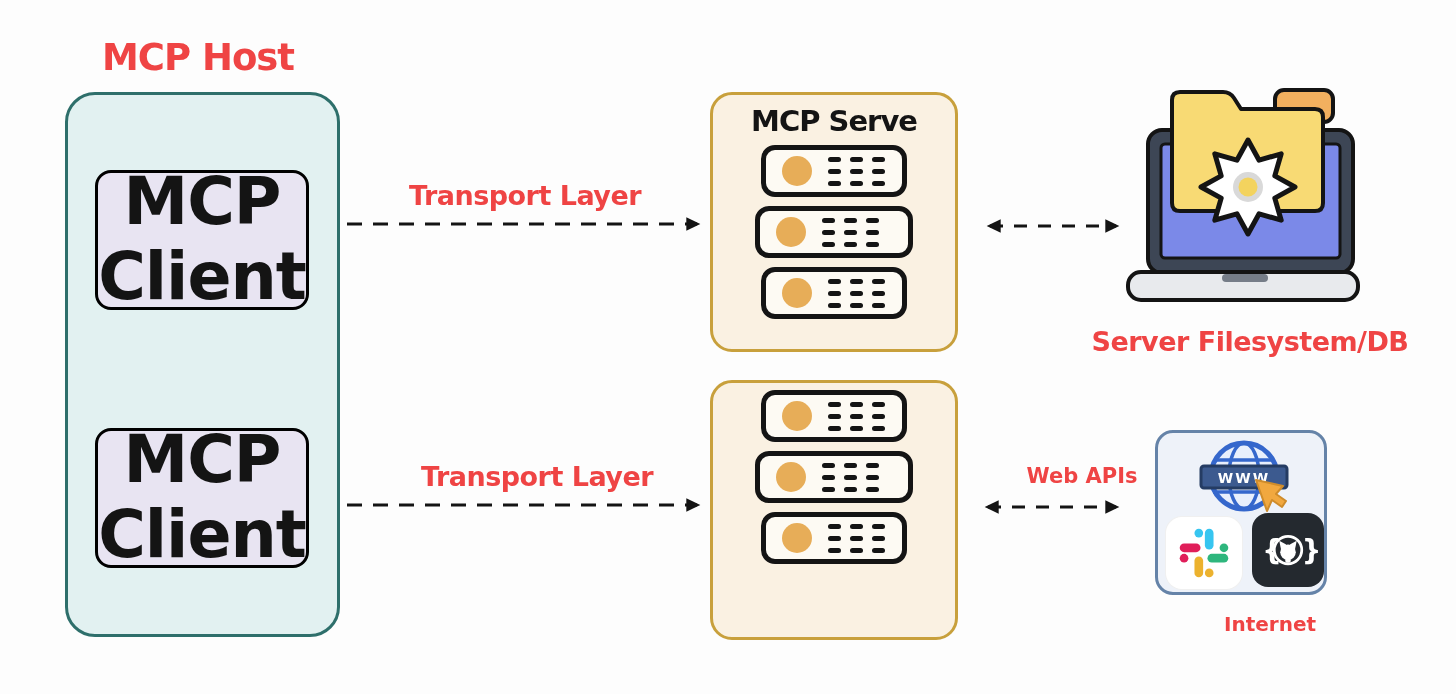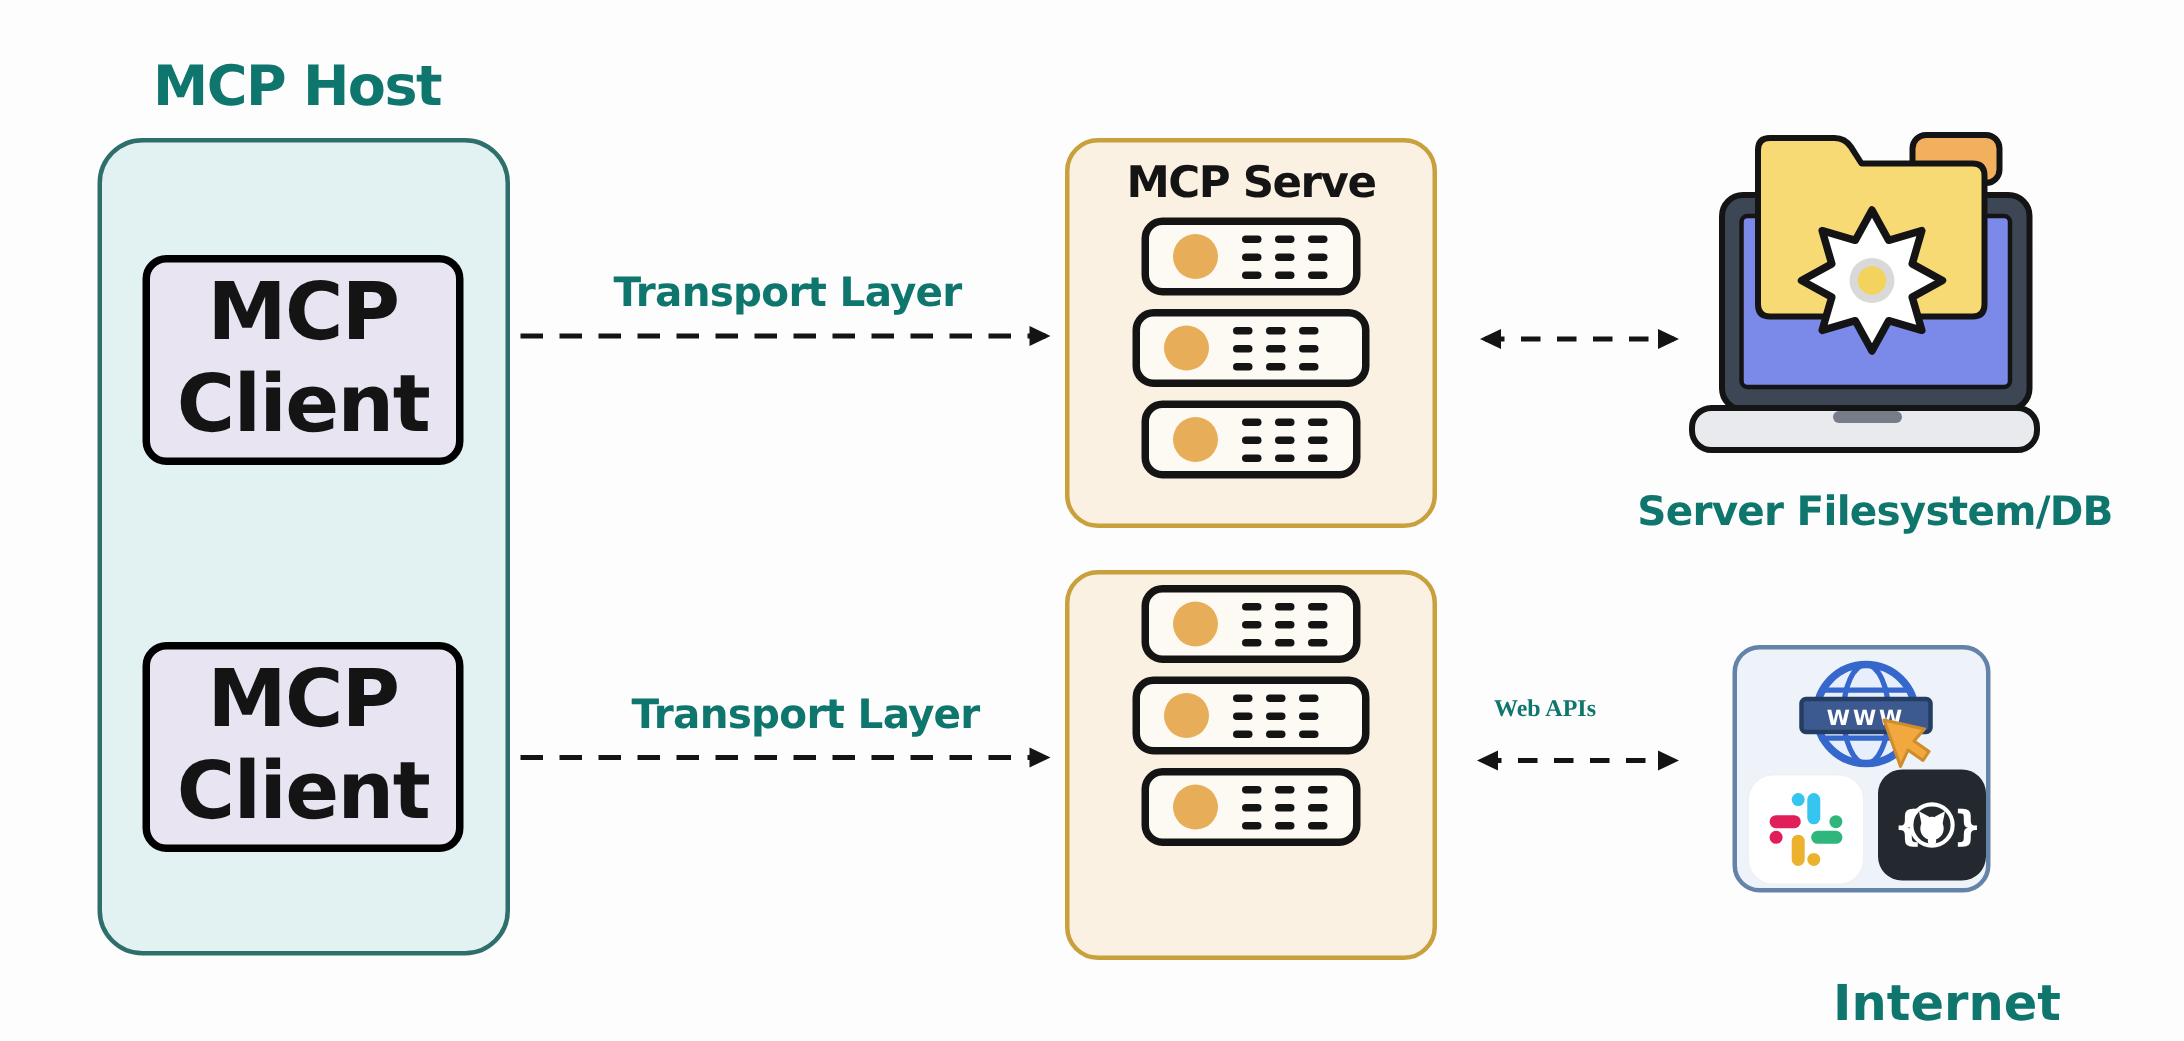--- a/index.html
+++ b/index.html
@@ -3,54 +3,54 @@
 <meta charset="utf-8">
 <style>
   html,body{margin:0;padding:0;background:#fdfdfd;}
   .canvas{
     position:relative;width:1456px;height:694px;overflow:hidden;
     background:#fdfdfd;
     font-family:"DejaVu Sans","Liberation Sans",sans-serif;
     color:#141414;
   }
   .abs{position:absolute;}
-  .lbl{font-weight:bold;color:#0f766e;text-align:center;}
+  .lbl{font-weight:bold;color:#ef4444;text-align:center;}
 
   
   .host-title{left:98px;top:36px;width:200px;font-size:37px;font-weight:bold;letter-spacing:-1px;}
   .host-box{left:65px;top:92px;width:275px;height:545px;background:#e2f1f1;border:3px solid #2e6f6b;border-radius:30px;box-sizing:border-box;}
-  .client-box{left:95px;width:214px;height:140px;background:#e8e4f2;border:5px solid #000000;border-radius:16px;box-sizing:border-box;
+  .client-box{left:95px;width:214px;height:140px;background:#e8e4f2;border:3px solid #000000;border-radius:16px;box-sizing:border-box;
     display:flex;align-items:center;justify-content:center;text-align:center;
-    font-size:53px;font-weight:bold;line-height:1.15;letter-spacing:-1px;}
+    font-size:65px;font-weight:bold;line-height:1.15;letter-spacing:-1px;}
   .client-1{top:170px;}
   .client-2{top:428px;}
 
   
   .server-box{left:710px;width:248px;height:260px;background:#faf1e2;border:3px solid #c8a03c;border-radius:22px;box-sizing:border-box;
     display:flex;flex-direction:column;align-items:center;}
   .server-1{top:92px;}
   .server-2{top:380px;}
   .server-label{font-size:29px;font-weight:bold;margin-top:9px;letter-spacing:-1px;}
   .rack{display:flex;flex-direction:column;align-items:center;gap:9px;margin-top:7px;}
   .rack-unit{width:146px;height:52px;background:#fdfaf3;border:5px solid #141414;border-radius:14px;box-sizing:border-box;
     display:flex;align-items:center;padding-left:16px;gap:16px;}
   .rack-unit.wide{width:158px;}
   .rack-led{width:30px;height:30px;border-radius:50%;background:#e7ad58;flex:0 0 auto;}
   .rack-dots{display:grid;grid-template-columns:repeat(3,13px);grid-auto-rows:5px;column-gap:9px;row-gap:7px;}
   .rack-dots i{display:block;width:13px;height:5px;background:#141414;border-radius:2.5px;}
 
   
   .conn-lbl-top{left:380px;top:180px;width:290px;font-size:27px;letter-spacing:-0.5px;}
   .conn-lbl-bottom{left:392px;top:461px;width:290px;font-size:27px;letter-spacing:-0.5px;}
-  .conn-lbl-web{left:960px;top:464px;width:140px;font-size:16px;font-family:Liberation Serif, serif;}
+  .conn-lbl-web{left:1012px;top:464px;width:140px;font-size:21px;}
 
   
   .fs-label{left:1090px;top:326px;width:320px;font-size:27px;letter-spacing:-0.5px;}
   .inet-box{left:1155px;top:430px;width:172px;height:165px;background:#eef2f9;border:3px solid #6583a8;border-radius:18px;box-sizing:border-box;}
-  .inet-label{left:1208px;top:612px;width:180px;font-size:33px;margin-top:37px;}
+  .inet-label{left:1180px;top:612px;width:180px;font-size:20px;}
   .tile{position:absolute;border-radius:16px;}
   .tile-slack{left:1166px;top:517px;width:76px;height:72px;background:#ffffff;box-shadow:0 0 0 1px #f0f0f0;display:flex;align-items:center;justify-content:center;}
   .tile-github{left:1252px;top:513px;width:72px;height:74px;background:#24292f;display:flex;align-items:center;justify-content:center;}
 
   svg{display:block;}
 </style>
 </head>
 <body>
 
 <div class="canvas">

